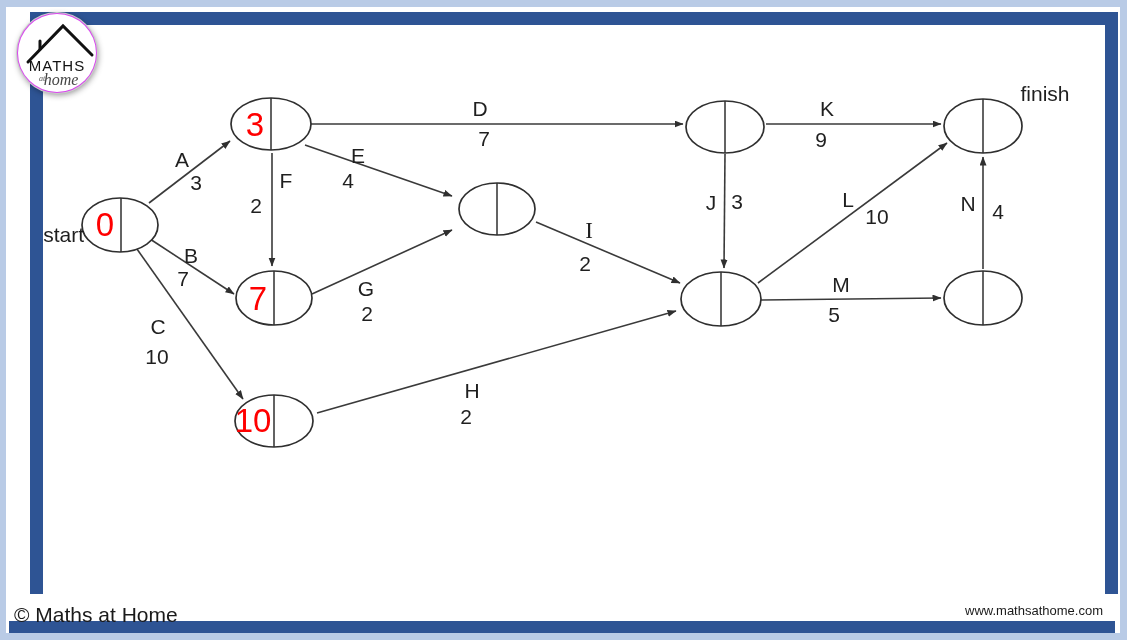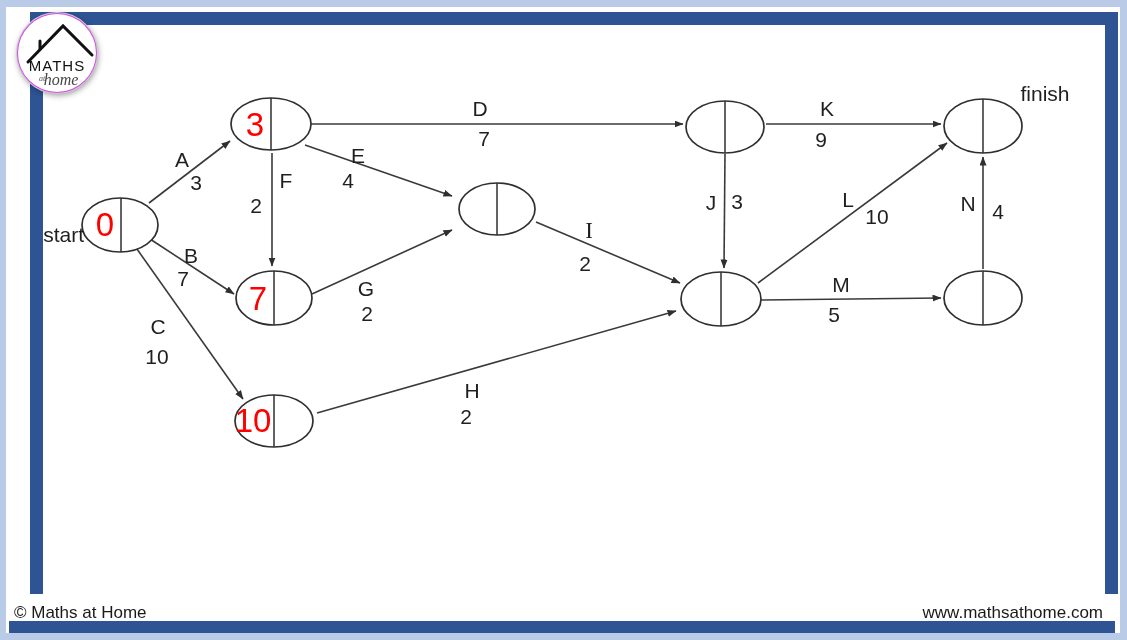--- a/index.html
+++ b/index.html
@@ -20,25 +20,25 @@
   .blue-box{
     position:absolute;left:30px;top:12px;width:1088px;height:582px;
     border:13px solid #2e5494;border-bottom:none;box-sizing:border-box;
   }
   .bottom-bar{
     position:absolute;left:9px;top:621px;width:1106px;height:12px;
     background:#2e5494;
   }
   .footer-left{
     position:absolute;left:14px;top:603px;
-    font-size:17px;color:#1a1a1a;
+    font-size:21px;color:#1a1a1a;
   }
   .footer-right{
     position:absolute;right:24px;top:603px;
-    font-size:17px;color:#1a1a1a;
+    font-size:13px;color:#1a1a1a;
   }
   .logo{
     position:absolute;left:17px;top:13px;width:80px;height:80px;
     background:#d946ef;border-radius:50%;
     box-shadow:0 0 0 1px #cccccc, 1px 2px 6px rgba(0,0,0,0.45);
   }
   svg.diagram{position:absolute;left:0;top:0;}
   .edge-line{stroke:#3a3a3a;stroke-width:1.6;fill:none;}
   .node-ellipse{fill:#ffffff;stroke:#2f2f2f;stroke-width:1.7;}
   .node-divider{stroke:#2f2f2f;stroke-width:1.5;}

